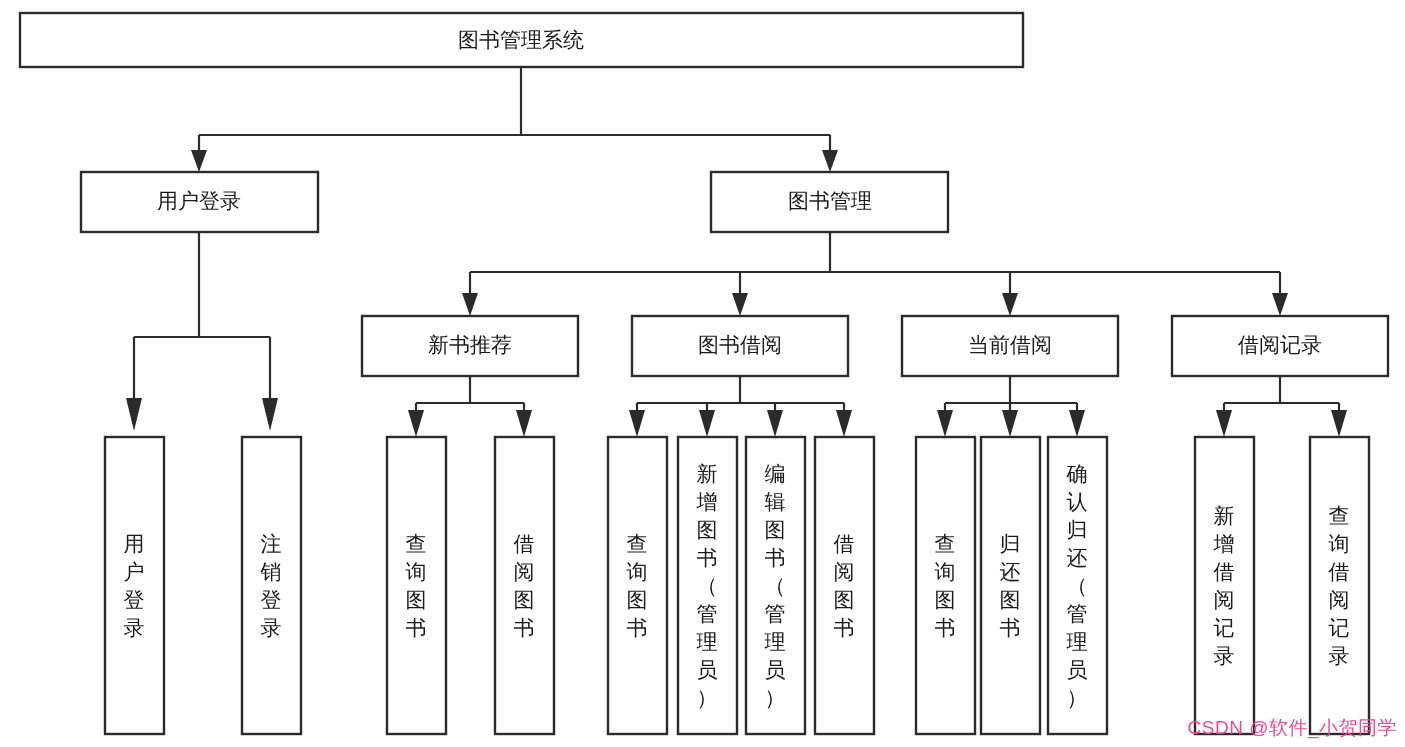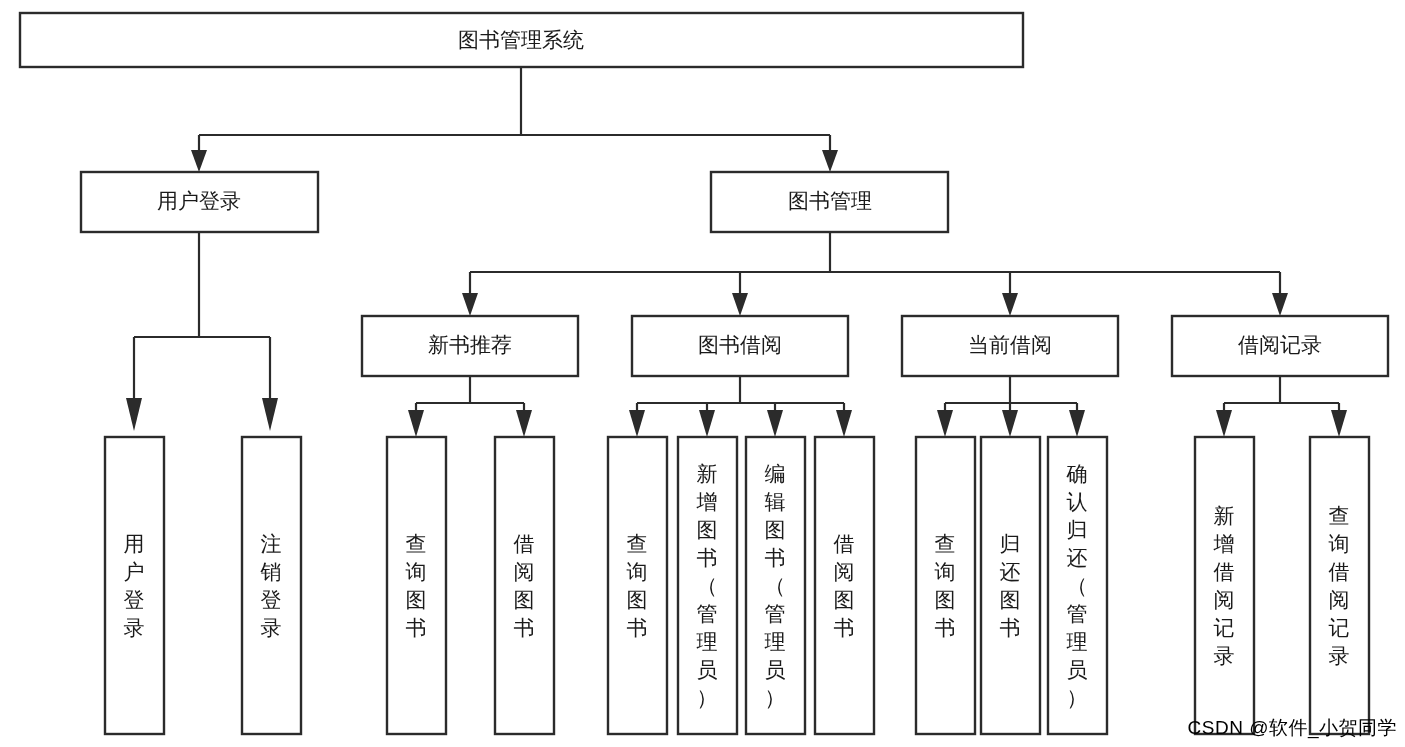--- a/index.html
+++ b/index.html
@@ -50,21 +50,21 @@
     font-family: "Liberation Sans", "DejaVu Sans", sans-serif;
     font-size: 21px;
     text-anchor: middle;
   }
   .watermark {
     position: absolute;
     right: 8px;
     bottom: 6px;
     font-family: "Liberation Sans", "DejaVu Sans", sans-serif;
     font-size: 19px;
-    color: #000000;
+    color: #ec4899;
     letter-spacing: 0.5px;
     white-space: nowrap;
     pointer-events: none;
     user-select: none;
   }
 </style>
 </head>
 <body>
 
 <div id="diagram-root">

